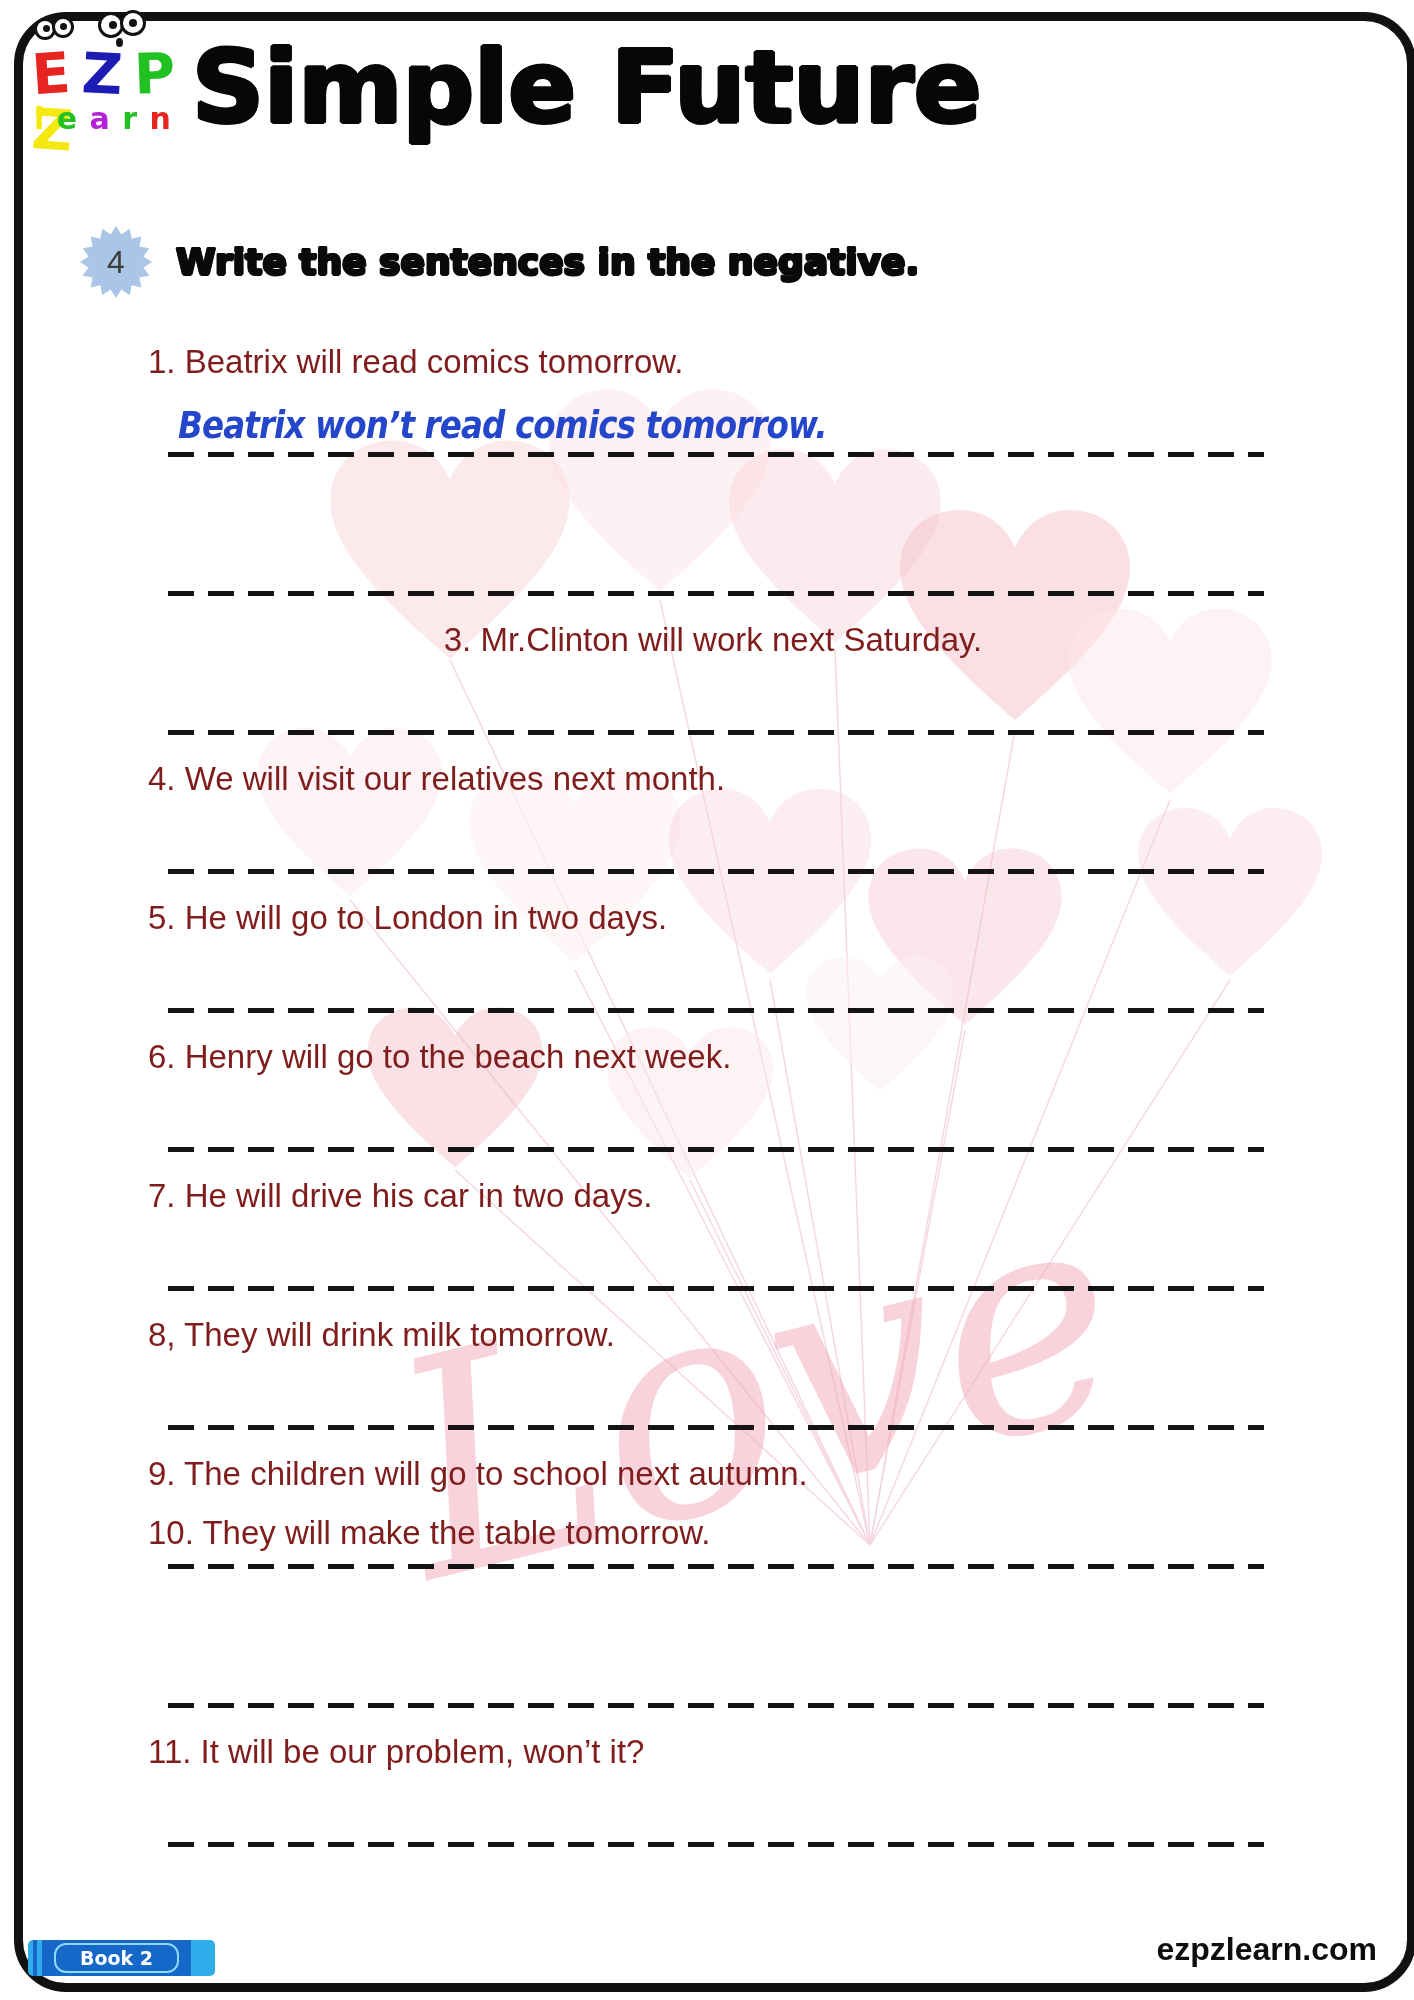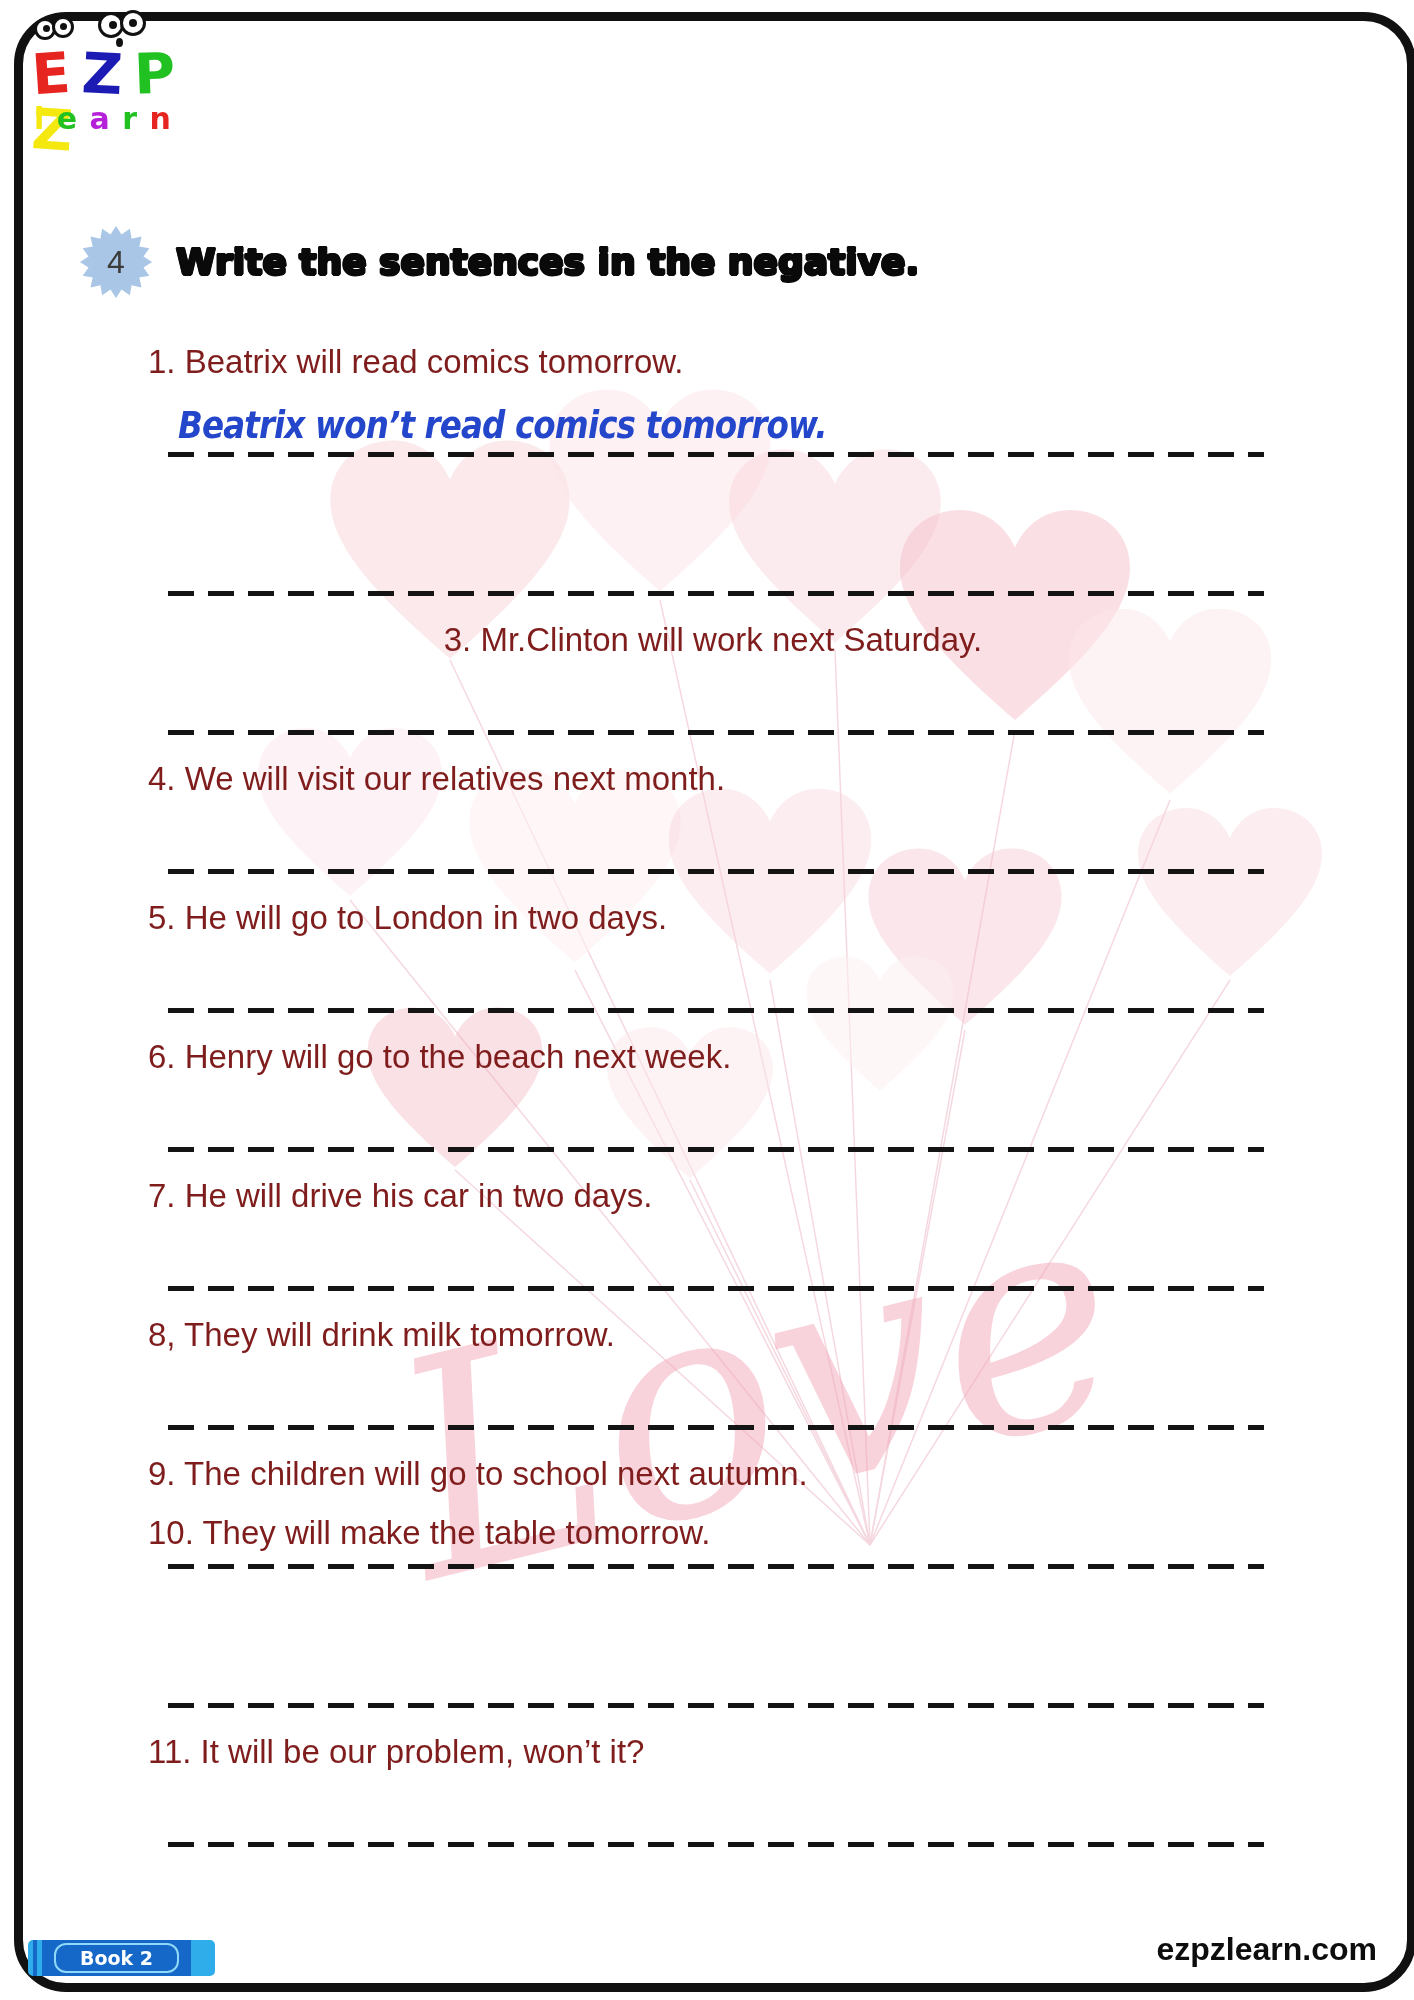--- a/index.html
+++ b/index.html
@@ -122,20 +122,21 @@
     </div>
     <div class="eye" style="left:72px;top:-4px;width:20px;height:20px;">
       <div class="pupil" style="left:8px;top:6px;width:8px;height:8px;"></div>
     </div>
     <div class="eye" style="left:94px;top:-6px;width:20px;height:20px;">
       <div class="pupil" style="left:6px;top:6px;width:8px;height:8px;"></div>
     </div>
     <div class="mouth" style="left:90px;top:22px;width:7px;height:9px;"></div>
   </div>
 
+  <div id="title">Simple Future</div>
 
   <div id="ex-badge">
     <svg width="72" height="72" viewBox="0 0 72 72" xmlns="http://www.w3.org/2000/svg">
       <polygon fill="#a9c6e6" points="72,36 63.5,41.5 69.3,49.8 59.3,51.6 61.5,61.5 51.6,59.3 49.8,69.3 41.5,63.5 36,72 30.5,63.5 22.2,69.3 20.4,59.3 10.5,61.5 12.7,51.6 2.7,49.8 8.5,41.5 0,36 8.5,30.5 2.7,22.2 12.7,20.4 10.5,10.5 20.4,12.7 22.2,2.7 30.5,8.5 36,0 41.5,8.5 49.8,2.7 51.6,12.7 61.5,10.5 59.3,20.4 69.3,22.2 63.5,30.5"></polygon>
     </svg>
     <div class="num">4</div>
   </div>
 
   <div id="instruction">Write the sentences in the negative.</div>
 

